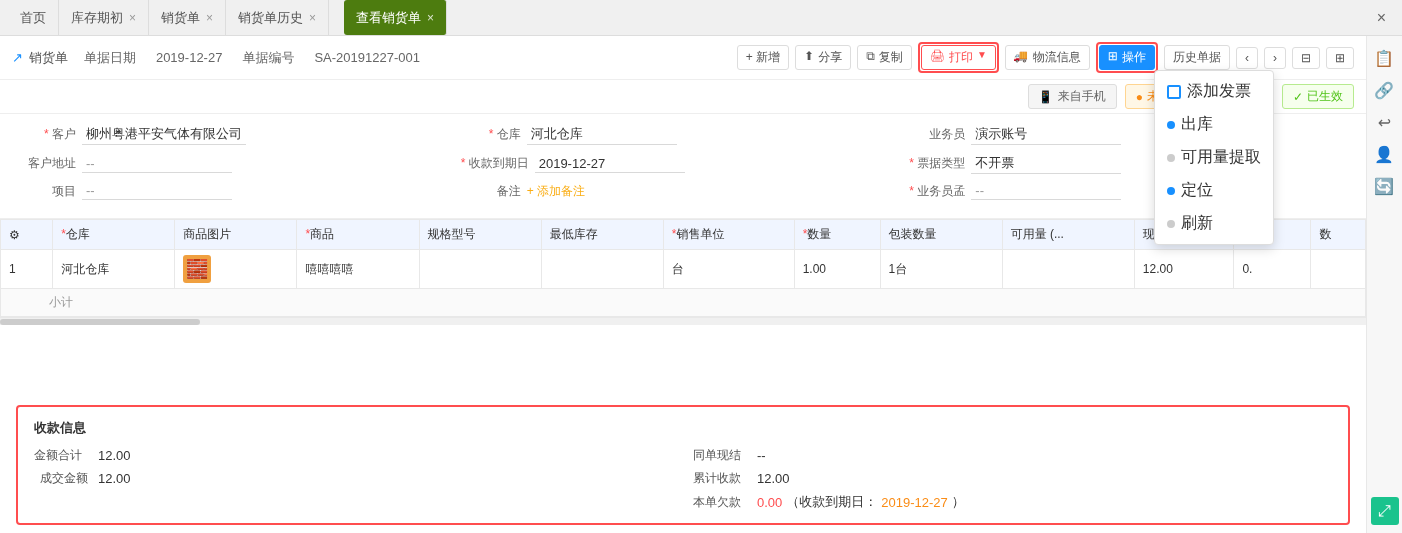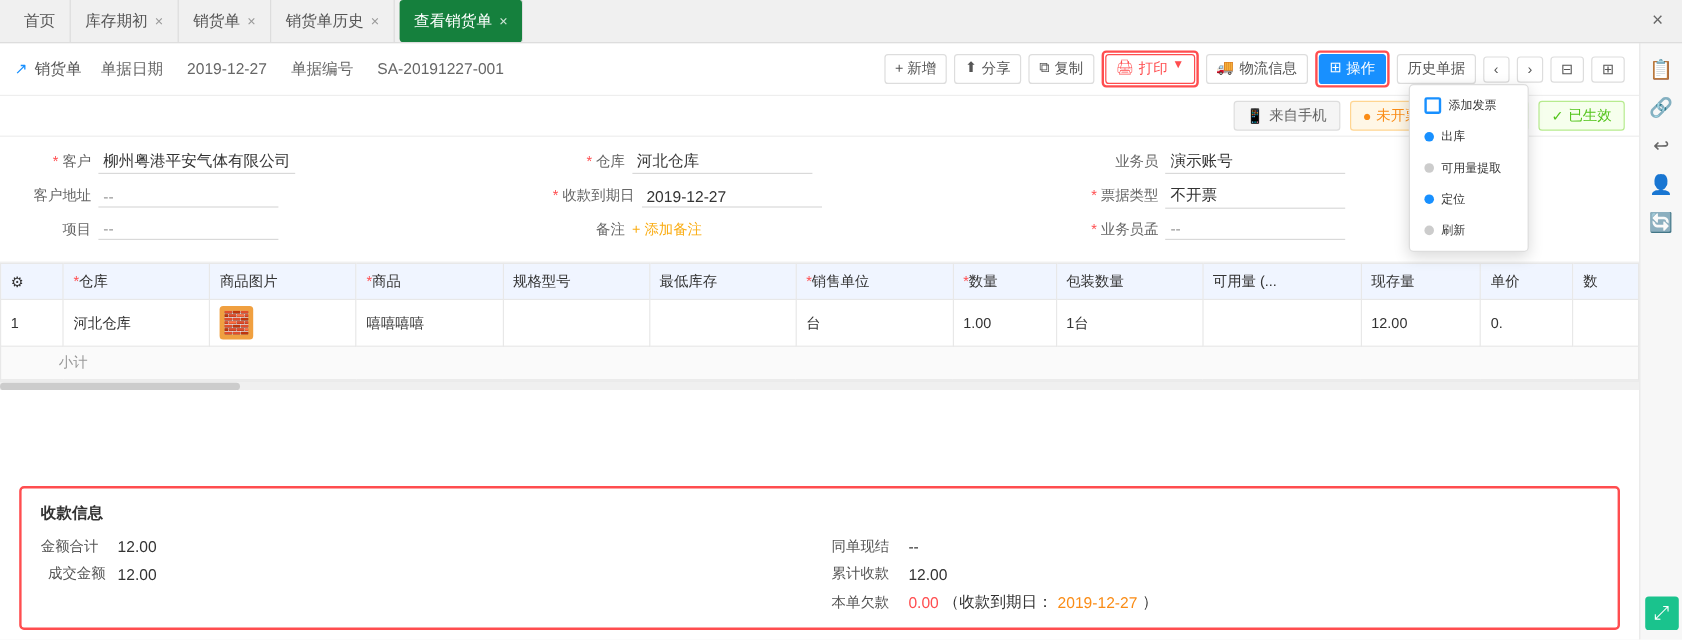--- a/index.html
+++ b/index.html
@@ -9,21 +9,21 @@
     .tab-bar {
       display: flex; align-items: center; background: #f0f0f0; border-bottom: 1px solid #ddd;
       height: 36px; padding: 0 8px; position: relative;
     }
     .tab {
       display: flex; align-items: center; padding: 0 12px; height: 100%; cursor: pointer;
       font-size: 13px; color: #555; border-right: 1px solid #ddd; gap: 6px;
     }
     .tab.active { background: #fff; color: #333; font-weight: 500; }
     .tab .close-x { color: #999; font-size: 12px; cursor: pointer; }
-    .tab.highlight { background: #15803d; color: #fff; border-radius: 3px; margin-left: 4px; }
+    .tab.highlight { background: #4d7c0f; color: #fff; border-radius: 3px; margin-left: 15px; }
     .tab.highlight .close-x { color: rgba(255,255,255,0.8); }
     .tab-bar-close { margin-left: auto; font-size: 16px; color: #666; cursor: pointer; padding: 0 8px; }
 
     
     .main-container { display: flex; height: calc(533px - 36px); }
 
     
     .content-area { flex: 1; background: #fff; overflow: hidden; display: flex; flex-direction: column; }
 
     
@@ -93,21 +93,21 @@
     .sidebar-icon.bottom { margin-top: auto; background: #1ac38d; color: #fff; border-radius: 3px; }
 
     
     .dropdown-menu {
       position: absolute; right: 80px; top: 28px; background: #fff;
       border: 1px solid #ddd; border-radius: 4px; box-shadow: 0 4px 12px rgba(0,0,0,0.15);
       z-index: 100; min-width: 100px; padding: 4px 0;
     }
     .dropdown-item {
       display: flex; align-items: center; gap: 6px; padding: 6px 12px;
-      cursor: pointer; font-size: 10px; color: #333;
+      cursor: pointer; font-size: 16px; color: #333;
     }
     .dropdown-item .dot { width: 8px; height: 8px; border-radius: 50%; flex-shrink: 0; }
     .dropdown-item .dot.blue { background: #1890ff; }
 
     
     .scroll-bar-h { height: 8px; background: #f0f0f0; border-top: 1px solid #e8e8e8; }
     .scroll-thumb { width: 200px; height: 6px; background: #ccc; border-radius: 3px; margin: 1px 0; }
   </style>
 </head>
 <body>

